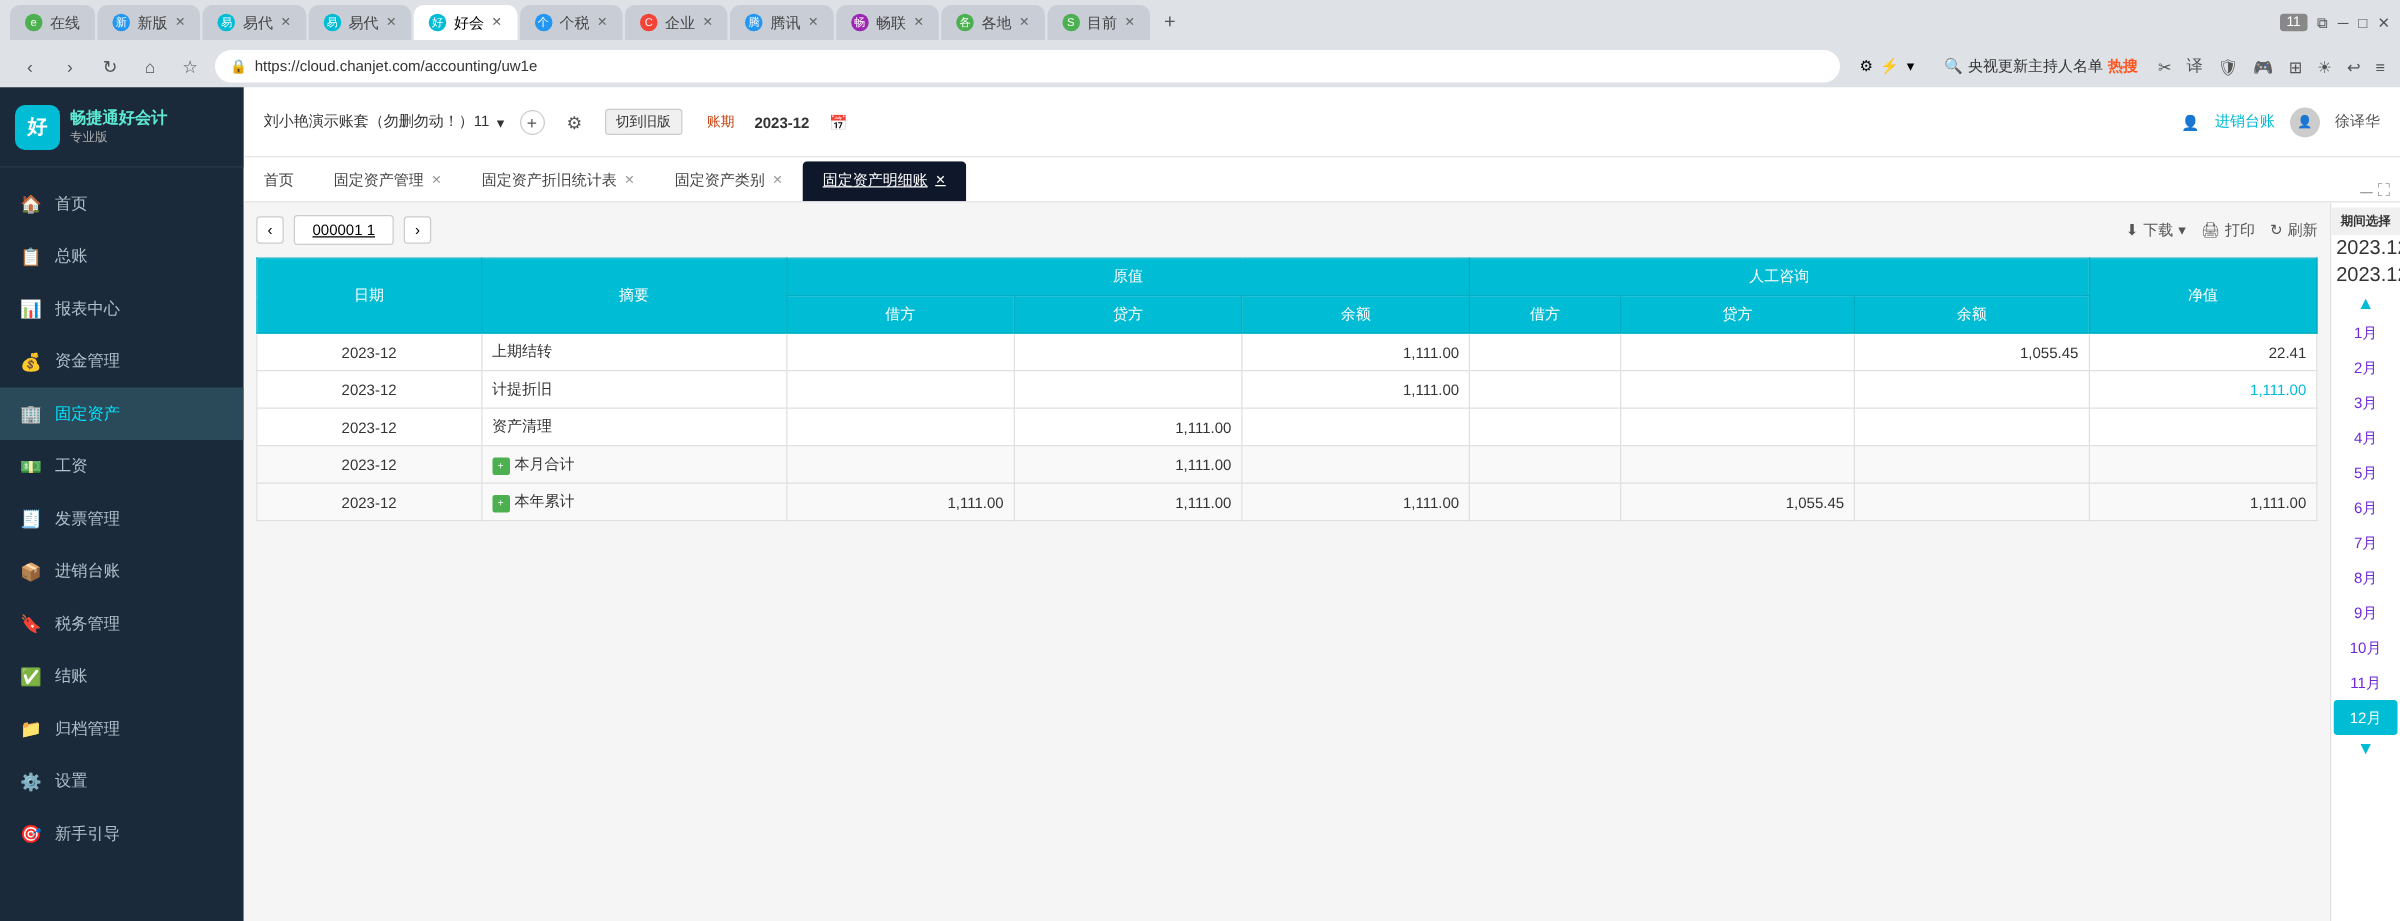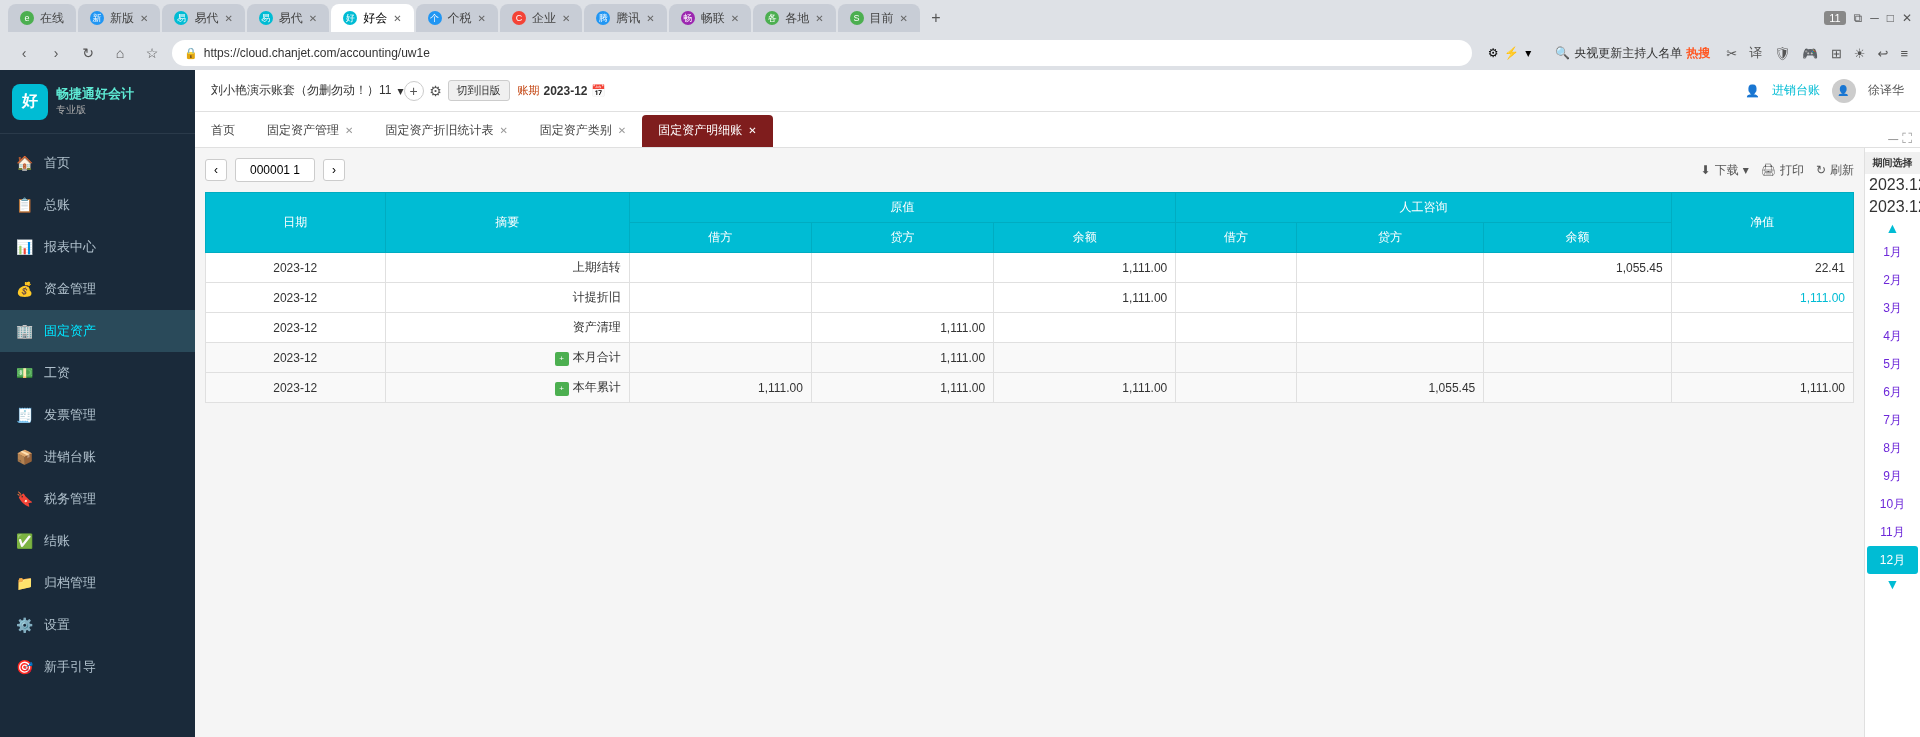--- a/index.html
+++ b/index.html
@@ -39,54 +39,54 @@
     .logo-sub { color: #aaa; font-size: 10px; }
     .sidebar-menu { flex: 1; padding: 8px 0; }
     .menu-item { display: flex; align-items: center; height: 42px; padding: 0 16px; cursor: pointer; gap: 10px; color: #b0c0cc; font-size: 13px; }
     .menu-item.active { background: #2a4a5a; color: #00e5ff; }
     .menu-icon { width: 18px; height: 18px; display: flex; align-items: center; justify-content: center; font-size: 14px; }
 
     
     .main-content { flex: 1; display: flex; flex-direction: column; background: #f5f5f5; overflow: hidden; }
 
     
-    .app-header { height: 42px; background: #fff; border-bottom: 1px solid #e0e0e0; display: flex; align-items: center; padding: 0 16px; }
+    .app-header { height: 56px; background: #fff; border-bottom: 1px solid #e0e0e0; display: flex; align-items: center; padding: 0 16px; gap: 12px; }
     .user-info { display: flex; align-items: center; gap: 6px; font-size: 12px; color: #333; cursor: pointer; }
     .switch-btn { background: #f0f0f0; border: 1px solid #ccc; border-radius: 3px; padding: 2px 8px; font-size: 11px; cursor: pointer; color: #333; }
     .header-right { margin-left: auto; display: flex; align-items: center; gap: 12px; color: #555; font-size: 12px; }
     .avatar { width: 24px; height: 24px; border-radius: 50%; background: #ccc; display: flex; align-items: center; justify-content: center; font-size: 10px; }
 
     
     .page-tabs { height: 36px; background: #fff; border-bottom: 1px solid #e0e0e0; display: flex; align-items: end; padding: 0 0; }
     .page-tab { height: 32px; padding: 0 16px; display: flex; align-items: center; gap: 6px; font-size: 12px; cursor: pointer; color: #666; border-bottom: 2px solid transparent; white-space: nowrap; }
-    .page-tab.active { color: #fff; background: #7f1d1d; border-radius: 4px 4px 0 0; }
+    .page-tab.active { color: #fff; background: #0f172a; border-radius: 4px 4px 0 0; text-decoration: underline; }
     .page-tab.inactive { color: #444; }
     .page-tab .tab-x { font-size: 10px; color: #999; cursor: pointer; }
     .page-tab.active .tab-x { color: #fff; }
 
     
     .content-area { flex: 1; display: flex; overflow: hidden; }
 
     .ledger-content { flex: 1; padding: 10px; overflow: auto; }
 
     
     .nav-bar { display: flex; align-items: center; justify-content: space-between; margin-bottom: 10px; }
     .page-nav { display: flex; align-items: center; gap: 8px; }
     .page-nav-btn { width: 22px; height: 22px; border: 1px solid #ccc; border-radius: 3px; display: flex; align-items: center; justify-content: center; cursor: pointer; background: #fff; font-size: 12px; }
-    .page-input { width: 80px; height: 24px; border: 1px solid #ccc; border-radius: 3px; text-align: center; font-size: 12px; display: flex; align-items: center; justify-content: center; background: #fff; padding: 0 6px; }
+    .page-input { width: 80px; height: 24px; border: 1px solid #ccc; border-radius: 3px; text-align: center; font-size: 12px; display: flex; align-items: center; justify-content: center; background: #fff; padding: 0 6px; text-decoration: underline; }
     .action-btns { display: flex; align-items: center; gap: 12px; }
     .action-btn { display: flex; align-items: center; gap: 4px; font-size: 12px; color: #555; cursor: pointer; }
 
     
     .ledger-table { width: 100%; border-collapse: collapse; background: #fff; }
     .ledger-table thead tr { background: #00bcd4; color: #fff; }
     .ledger-table thead th { border: 1px solid #00acc1; padding: 6px 8px; font-weight: normal; font-size: 12px; text-align: center; }
     .ledger-table tbody tr { background: #fff; }
     .ledger-table tbody td { border: 1px solid #e0e0e0; padding: 6px 8px; font-size: 12px; text-align: center; color: #333; }
-    .ledger-table tbody td.text-left { text-align: right; }
+    .ledger-table tbody td.text-left { text-align: left; }
     .ledger-table tbody td.text-right { text-align: right; }
     .summary-row td { background: #f9f9f9; }
     .row-icon { width: 14px; height: 14px; background: #4caf50; border-radius: 2px; display: inline-flex; align-items: center; justify-content: center; color: white; font-size: 8px; margin-right: 4px; }
 
     
     .period-panel { width: 56px; background: #fff; border-left: 1px solid #e0e0e0; display: flex; flex-direction: column; padding: 4px 0; overflow: hidden; }
     .period-header { font-size: 10px; color: #333; padding: 4px 4px; text-align: center; font-weight: bold; background: #f0f0f0; }
     .period-selected { font-size: 16px; color: #333; padding: 2px 4px; text-align: center; }
     .period-month { height: 28px; display: flex; align-items: center; justify-content: center; font-size: 12px; cursor: pointer; color: #6d28d9; }
     .period-month.active { background: #00bcd4; color: #fff; border-radius: 3px; margin: 0 2px; }

